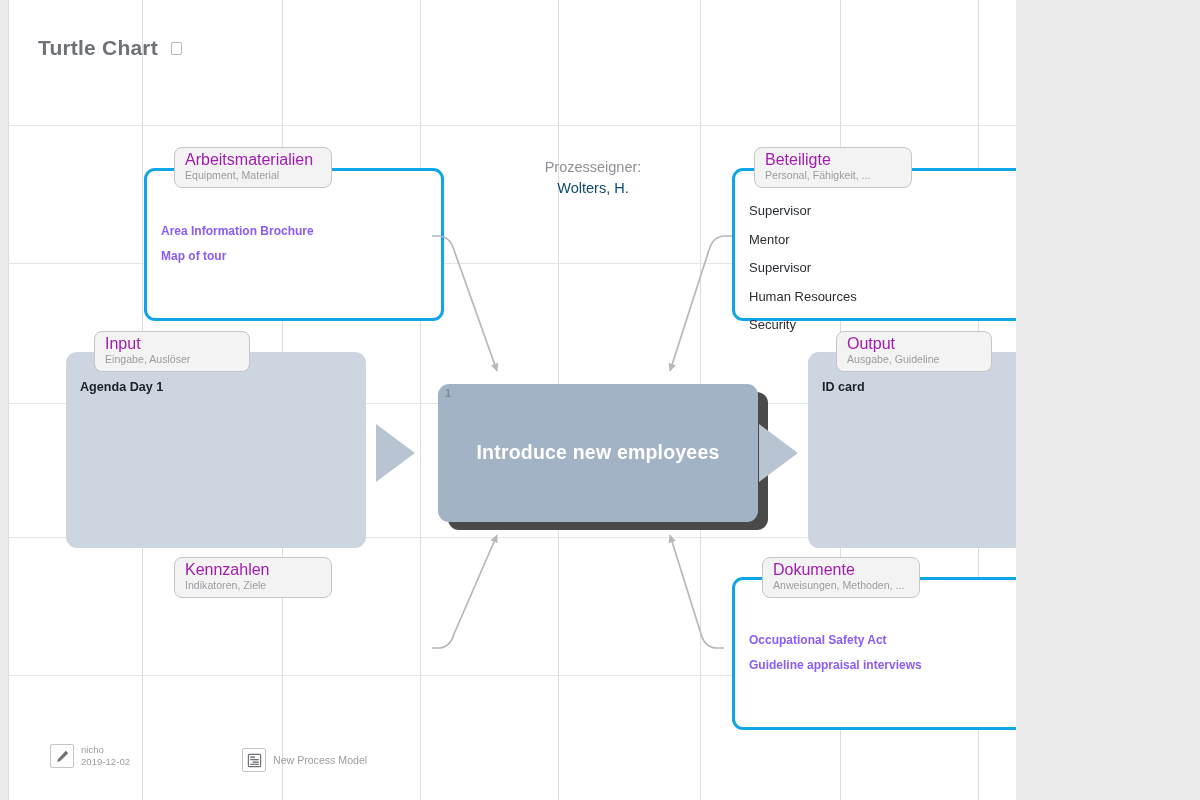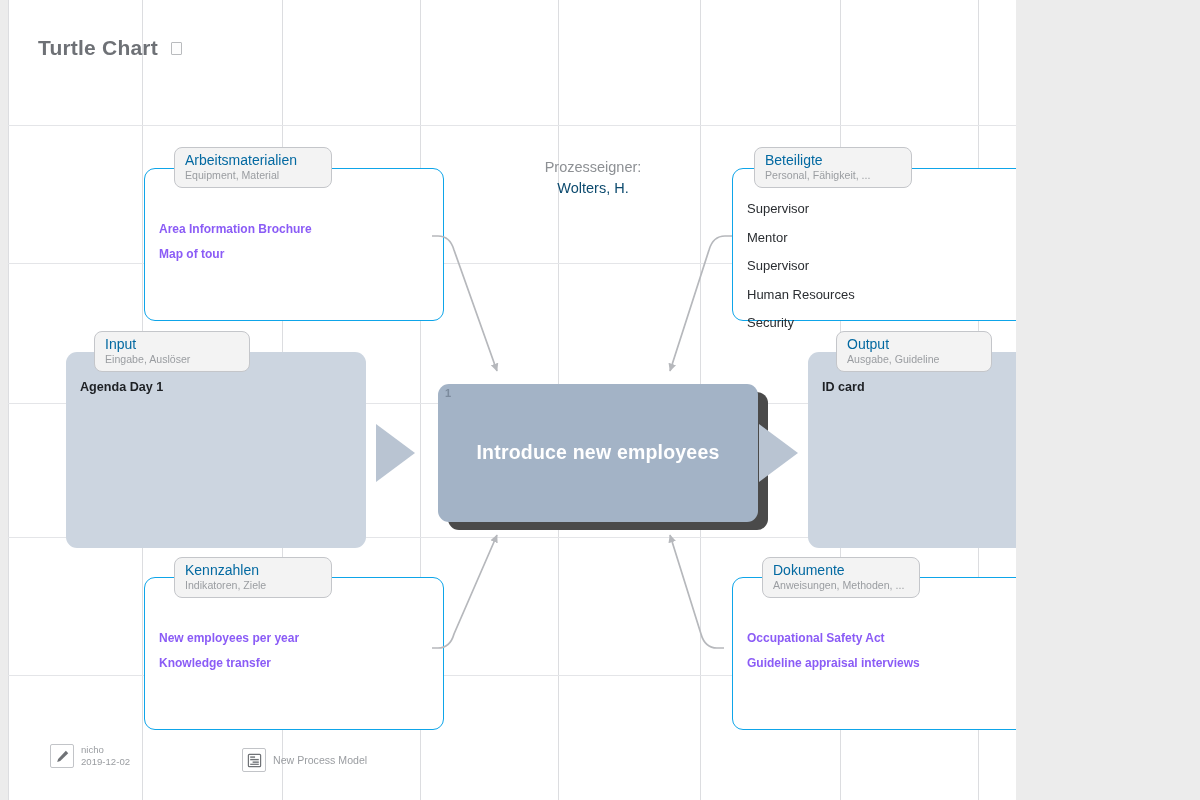--- a/index.html
+++ b/index.html
@@ -103,21 +103,21 @@
   }
   #owner-value {
     font-size: 14.5px;
     color: #0c4a6e;
   }
 
   
   .qbox {
     position: absolute;
     background: #ffffff;
-    border: 1px solid #0ea5e9;
+    border: 3px solid #0ea5e9;
     border-radius: 11px;
     box-sizing: border-box;
   }
   .qbox-body {
     position: absolute;
     left: 14px;
     top: 48px;
     right: 12px;
     bottom: 8px;
   }
@@ -156,22 +156,22 @@
   .tab {
     position: absolute;
     background: #f3f3f3;
     border: 1px solid #c4c6ca;
     border-radius: 8px;
     box-sizing: border-box;
     padding: 4px 10px 5px 10px;
     z-index: 6;
   }
   .tab-title {
-    font-size: 14px;
-    color: #0369a1;
+    font-size: 16px;
+    color: #a21caf;
     line-height: 16px;
     white-space: nowrap;
   }
   .tab-sub {
     font-size: 10.6px;
     color: #9a9da1;
     line-height: 14px;
     white-space: nowrap;
   }
 
@@ -351,26 +351,20 @@
         <div class="row">Supervisor</div>
         <div class="row">Human Resources</div>
         <div class="row">Security</div>
       </div>
     </div>
     <div class="tab" style="left:746px; top:147px; width:158px;">
       <div class="tab-title">Beteiligte</div>
       <div class="tab-sub">Personal, Fähigkeit, ...</div>
     </div>
 
-    <div class="qbox" style="left:136px; top:577px; width:300px; height:153px;">
-      <div class="qbox-body">
-        <div class="row">New employees per year</div>
-        <div class="row">Knowledge transfer</div>
-      </div>
-    </div>
     <div class="tab" style="left:166px; top:557px; width:158px;">
       <div class="tab-title">Kennzahlen</div>
       <div class="tab-sub">Indikatoren, Ziele</div>
     </div>
 
     <div class="qbox" style="left:724px; top:577px; width:300px; height:153px;">
       <div class="qbox-body">
         <div class="row">Occupational Safety Act</div>
         <div class="row">Guideline appraisal interviews</div>
       </div>

